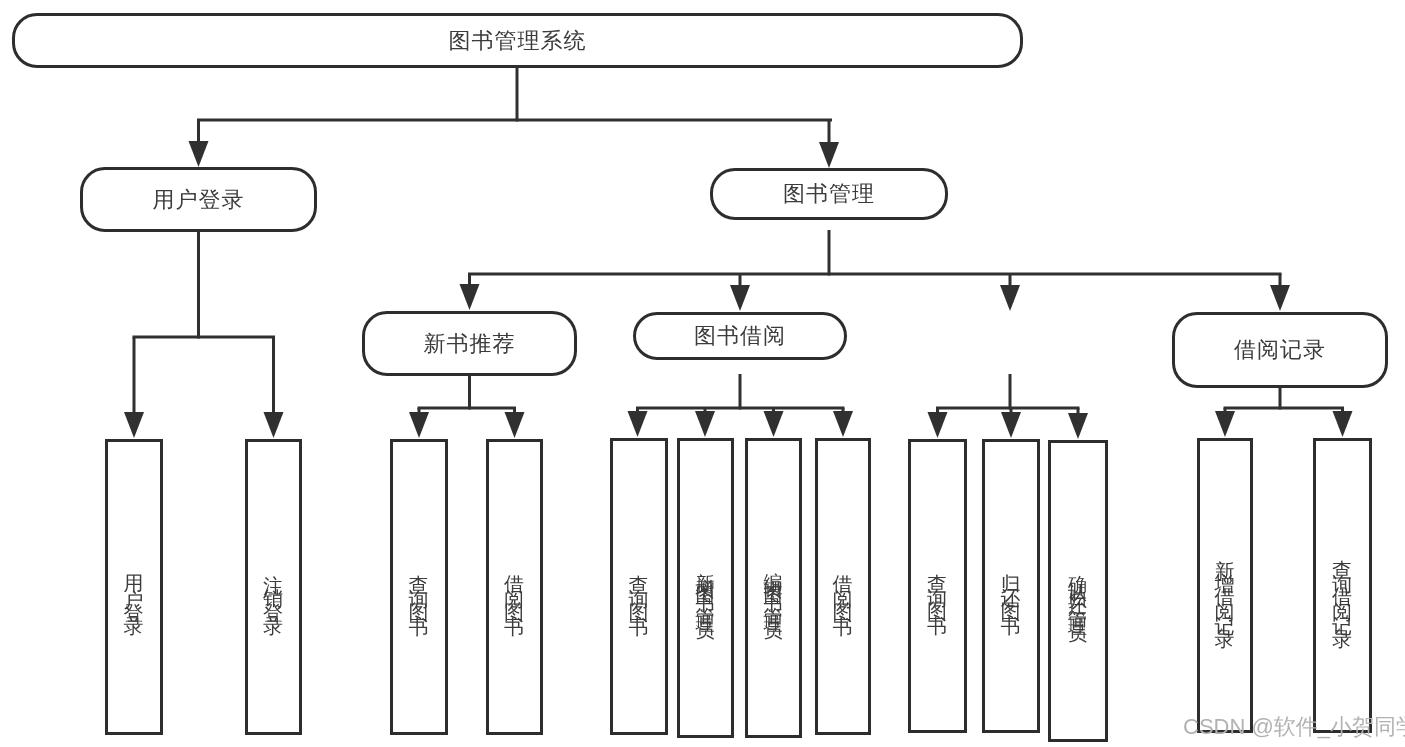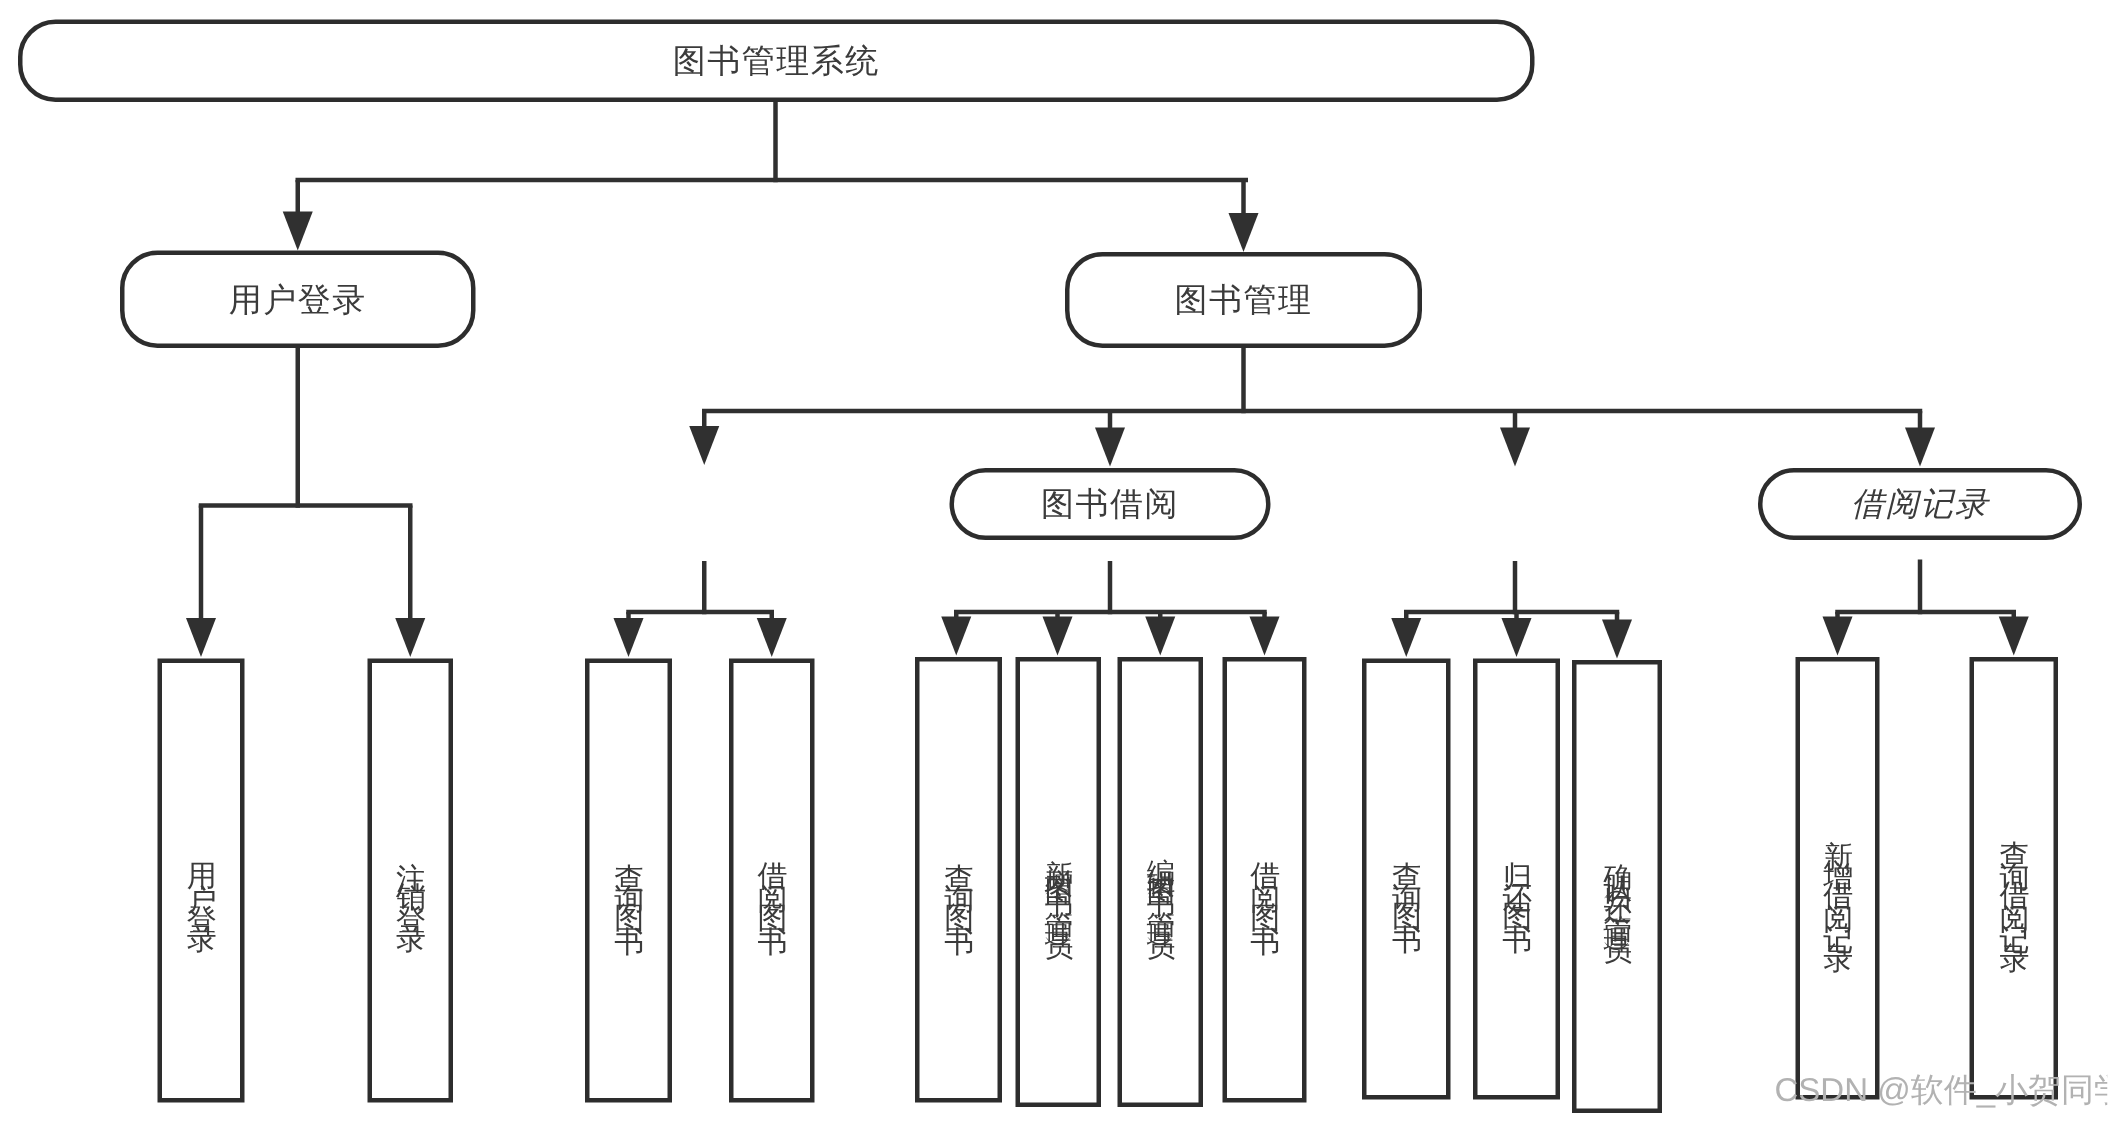--- a/index.html
+++ b/index.html
@@ -121,24 +121,25 @@
       <path d="M1001 412 L1021 412 L1011 438 Z"></path>
       <path d="M1068 413 L1088 413 L1078 439 Z"></path>
       <path d="M1215 411 L1235 411 L1225 437 Z"></path>
       <path d="M1332.5 411 L1352.5 411 L1342.5 437 Z"></path>
     </g>
   </svg>
 
   <div class="node hlabel" style="left:12px; top:13px; width:1011px; height:55px;">图书管理系统</div>
 
   <div class="node hlabel" style="left:80px; top:167px; width:237px; height:65px;">用户登录</div>
-  <div class="node hlabel" style="left:710px; top:168px; width:238px; height:64px;">图书管理</div>
+  <div class="node hlabel" style="left:710px; top:168px; width:238px; height:52px;">图书管理</div>
 
+  <div class="node hlabel" style="left:362px; top:311px; width:215px; height:65px;">新书推荐</div>
   <div class="node hlabel" style="left:633px; top:312px; width:214px; height:48px;">图书借阅</div>
-  <div class="node hlabel" style="left:1172px; top:312px; width:216px; height:48px;font-style:italic;">借阅记录</div>
+  <div class="node hlabel" style="left:1172px; top:312px; width:216px; height:76px;">借阅记录</div>
 
   <div class="node" style="left:105px; top:439px; width:58px; height:296px;">
     <span class="vtext">用户登录</span>
   </div>
   <div class="node" style="left:245px; top:439px; width:57px; height:296px;">
     <span class="vtext">注销登录</span>
   </div>
 
   <div class="node" style="left:390px; top:439px; width:58px; height:296px;">
     <span class="vtext">查询图书</span>

